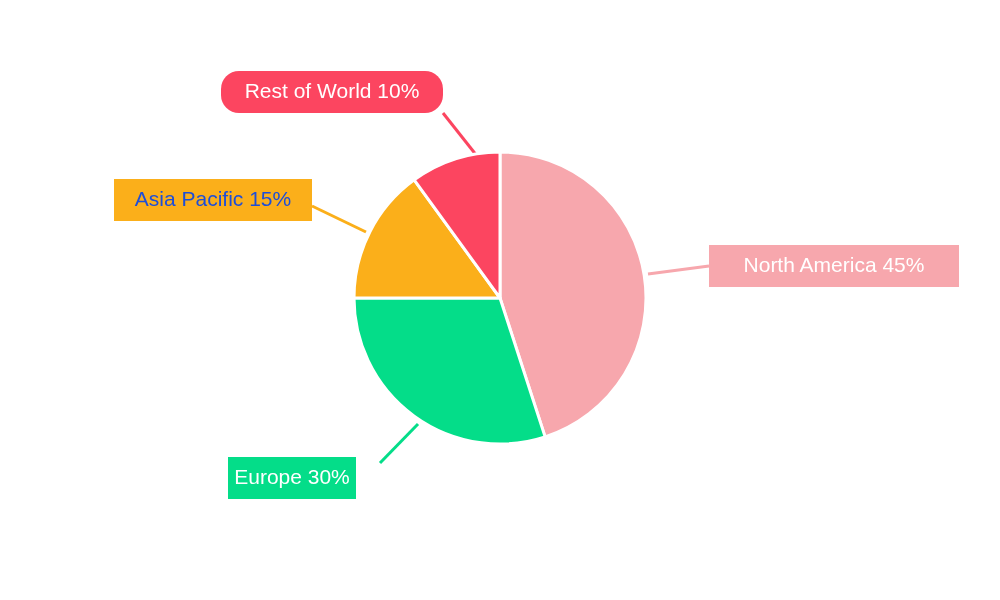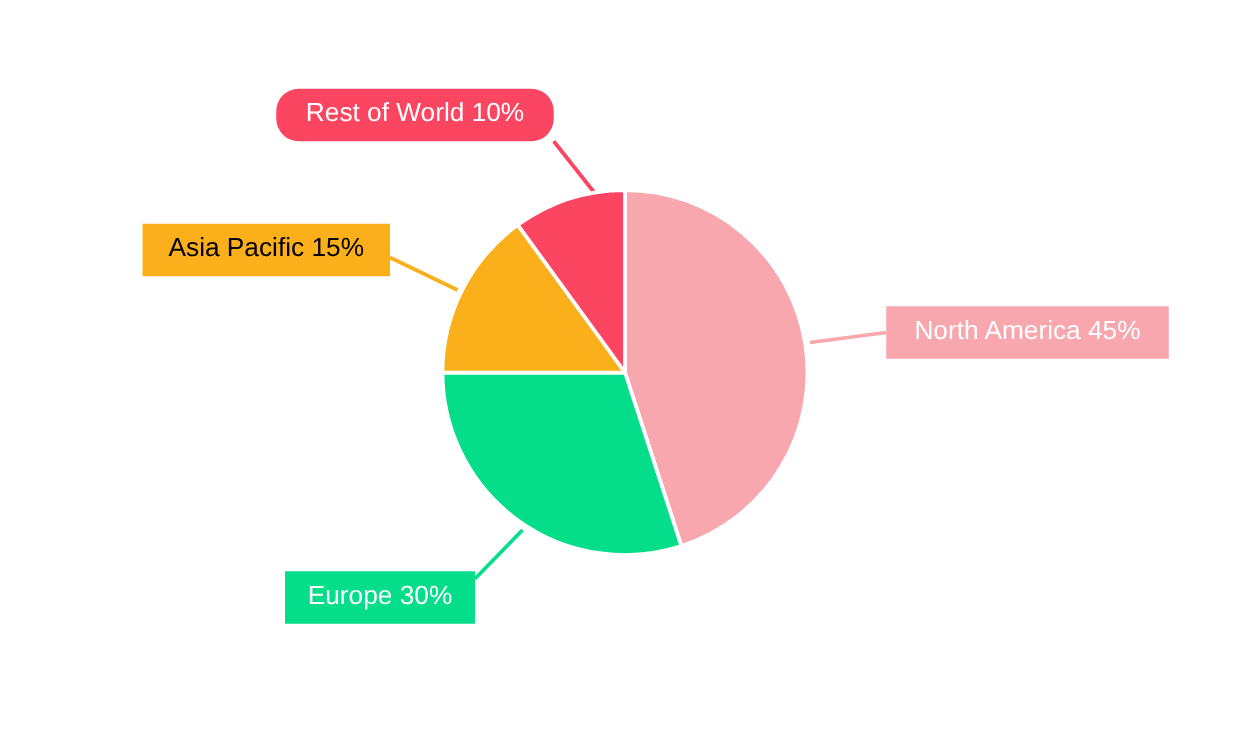--- a/index.html
+++ b/index.html
@@ -51,19 +51,19 @@
       </g>
     <g id="pie-slices">
         <path d="M 500 298 L 500.00 152.00 A 146 146 0 0 1 545.12 436.85 Z" fill="#f7a7ad" stroke="#ffffff" stroke-width="3" stroke-linejoin="round"></path>
         <path d="M 500 298 L 545.12 436.85 A 146 146 0 0 1 354.00 298.00 Z" fill="#04dd89" stroke="#ffffff" stroke-width="3" stroke-linejoin="round"></path>
         <path d="M 500 298 L 354.00 298.00 A 146 146 0 0 1 414.18 179.88 Z" fill="#fbaf1a" stroke="#ffffff" stroke-width="3" stroke-linejoin="round"></path>
         <path d="M 500 298 L 414.18 179.88 A 146 146 0 0 1 500.00 152.00 Z" fill="#fc4560" stroke="#ffffff" stroke-width="3" stroke-linejoin="round"></path>
       </g>
   </svg>
 
   <div id="labels-layer">
-      <div class="label-box" style="left: 709px; top: 245px; width: 226px; height: 42px; background: rgb(247, 167, 173); color: rgb(255, 255, 255);">North America 45%</div>
-      <div class="label-box" style="left: 228px; top: 457px; width: 152px; height: 42px; background: rgb(4, 221, 137); color: rgb(255, 255, 255);">Europe 30%</div>
-      <div class="label-box" style="left: 114px; top: 179px; width: 198px; height: 42px; background: rgb(251, 175, 26); color: #000000;">Asia Pacific 15%</div>
+      <div class="label-box" style="left: 709px; top: 245px; width: 250px; height: 42px; background: rgb(247, 167, 173); color: rgb(255, 255, 255);">North America 45%</div>
+      <div class="label-box" style="left: 228px; top: 457px; width: 128px; height: 42px; background: rgb(4, 221, 137); color: rgb(255, 255, 255);">Europe 30%</div>
+      <div class="label-box" style="left: 114px; top: 179px; width: 198px; height: 42px; background: rgb(251, 175, 26); color: #1d4ed8;">Asia Pacific 15%</div>
       <div class="label-box" style="left: 221px; top: 71px; width: 222px; height: 42px; background: rgb(252, 69, 96); color: rgb(255, 255, 255); border-radius: 18px;">Rest of World 10%</div>
     </div>
 
 </div>
 
 </body></html>

